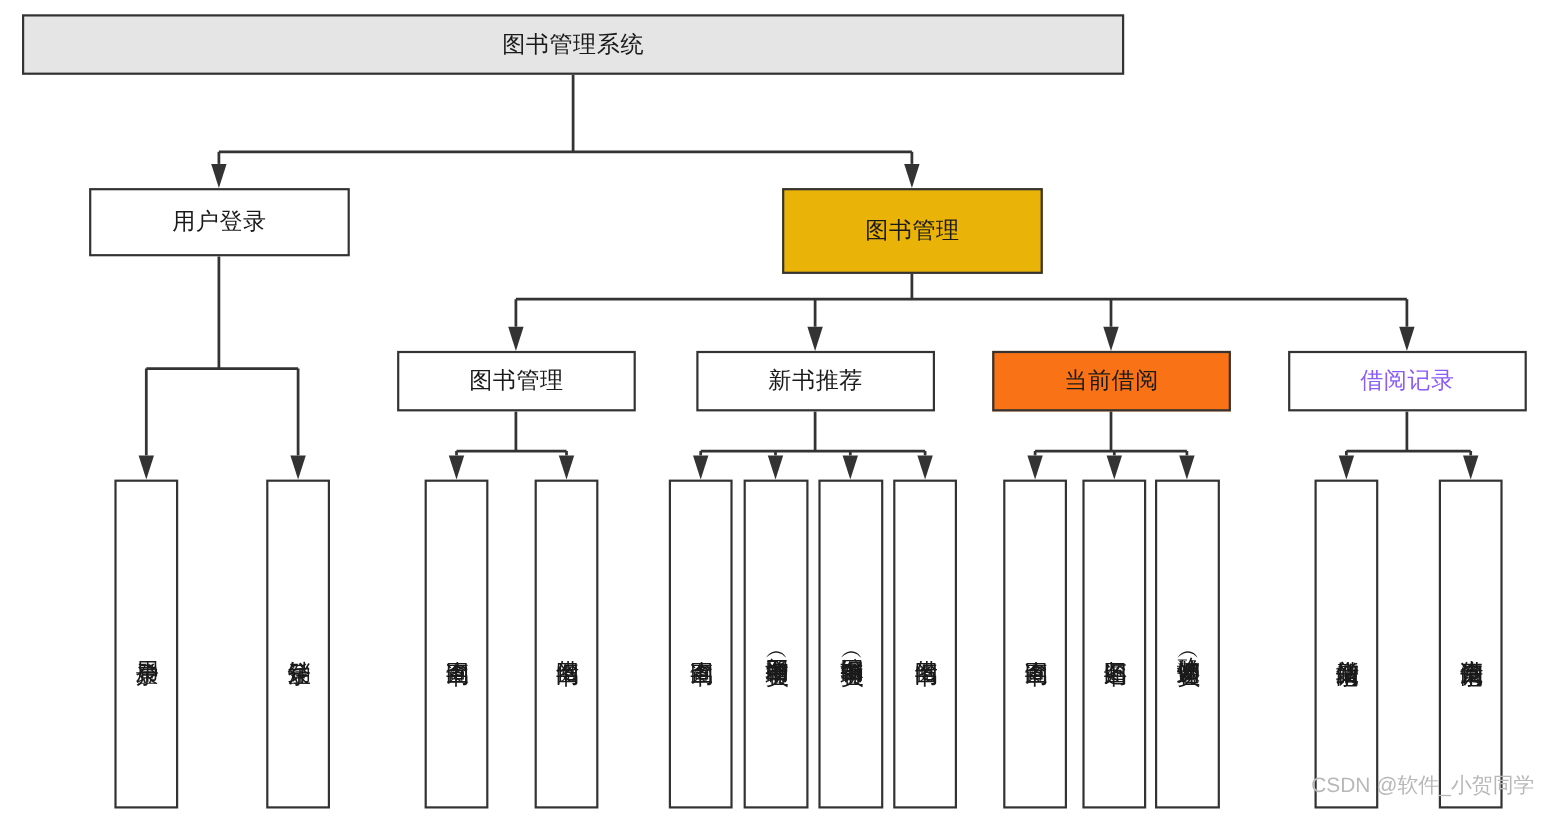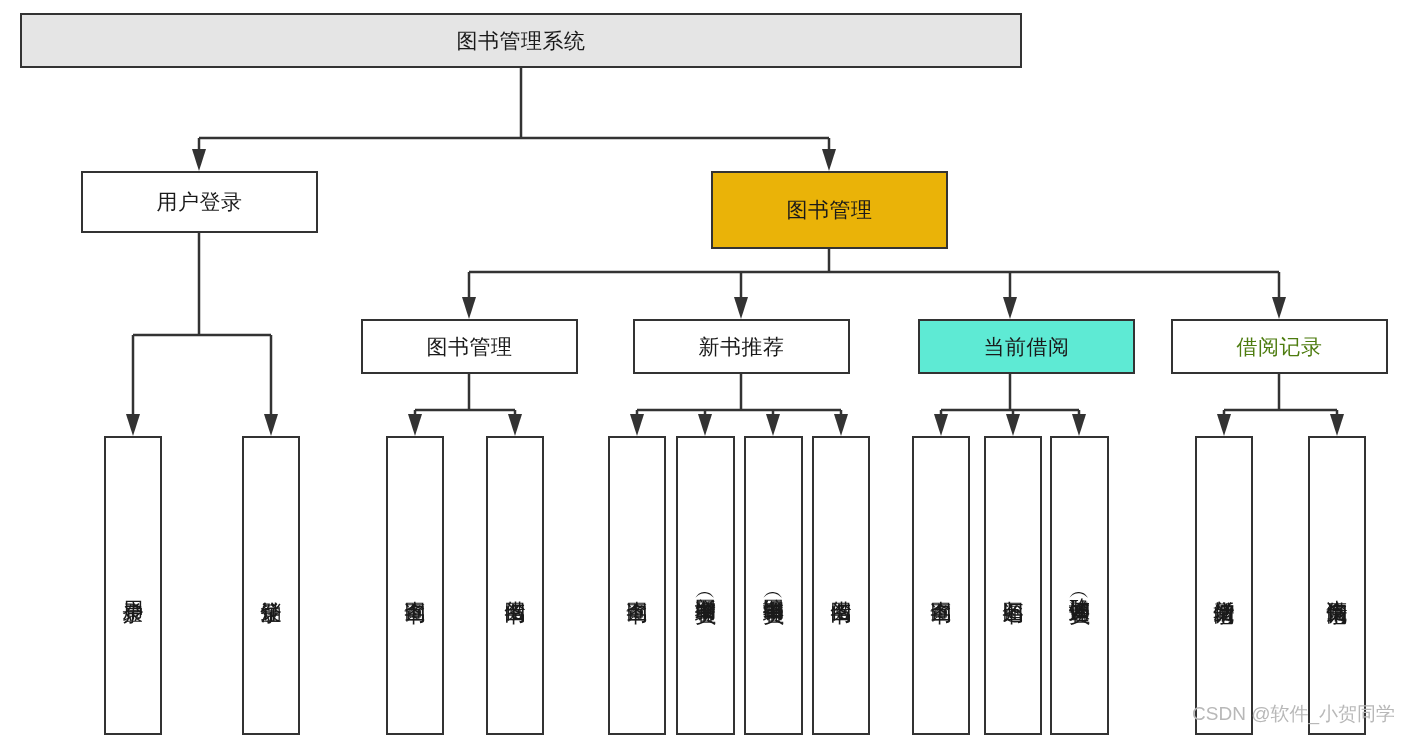--- a/index.html
+++ b/index.html
@@ -170,25 +170,25 @@
       </div>
       <div class="node horizontal" style="left: 711px; top: 171px; width: 237px; height: 78px; border-color: rgb(51, 51, 51); background: #eab308;">
         <span class="node-label" style="color: rgb(26, 26, 26);">图书管理</span>
       </div>
       <div class="node horizontal" style="left: 361px; top: 319px; width: 217px; height: 55px; border-color: rgb(51, 51, 51); background: rgb(255, 255, 255);">
         <span class="node-label" style="color: rgb(26, 26, 26);">图书管理</span>
       </div>
       <div class="node horizontal" style="left: 633px; top: 319px; width: 217px; height: 55px; border-color: rgb(51, 51, 51); background: rgb(255, 255, 255);">
         <span class="node-label" style="color: rgb(26, 26, 26);">新书推荐</span>
       </div>
-      <div class="node horizontal" style="left: 902px; top: 319px; width: 217px; height: 55px; border-color: rgb(51, 51, 51); background: #5eead4; margin-left: 16px;">
+      <div class="node horizontal" style="left: 902px; top: 319px; width: 217px; height: 55px; border-color: rgb(51, 51, 51); background: #f97316;">
         <span class="node-label" style="color: rgb(26, 26, 26);">当前借阅</span>
       </div>
       <div class="node horizontal" style="left: 1171px; top: 319px; width: 217px; height: 55px; border-color: rgb(51, 51, 51); background: rgb(255, 255, 255);">
-        <span class="node-label" style="color: #4d7c0f;">借阅记录</span>
+        <span class="node-label" style="color: #8b5cf6;">借阅记录</span>
       </div>
       <div class="node vertical" style="left: 104px; top: 436px; width: 58px; height: 299px; border-color: rgb(51, 51, 51); background: rgb(255, 255, 255);">
         <span class="node-label" style="color: rgb(26, 26, 26);">用户登录</span>
       </div>
       <div class="node vertical" style="left: 242px; top: 436px; width: 58px; height: 299px; border-color: rgb(51, 51, 51); background: rgb(255, 255, 255);">
         <span class="node-label" style="color: rgb(26, 26, 26);">注销登录</span>
       </div>
       <div class="node vertical" style="left: 386px; top: 436px; width: 58px; height: 299px; border-color: rgb(51, 51, 51); background: rgb(255, 255, 255);">
         <span class="node-label" style="color: rgb(26, 26, 26);">查询图书</span>
       </div>

